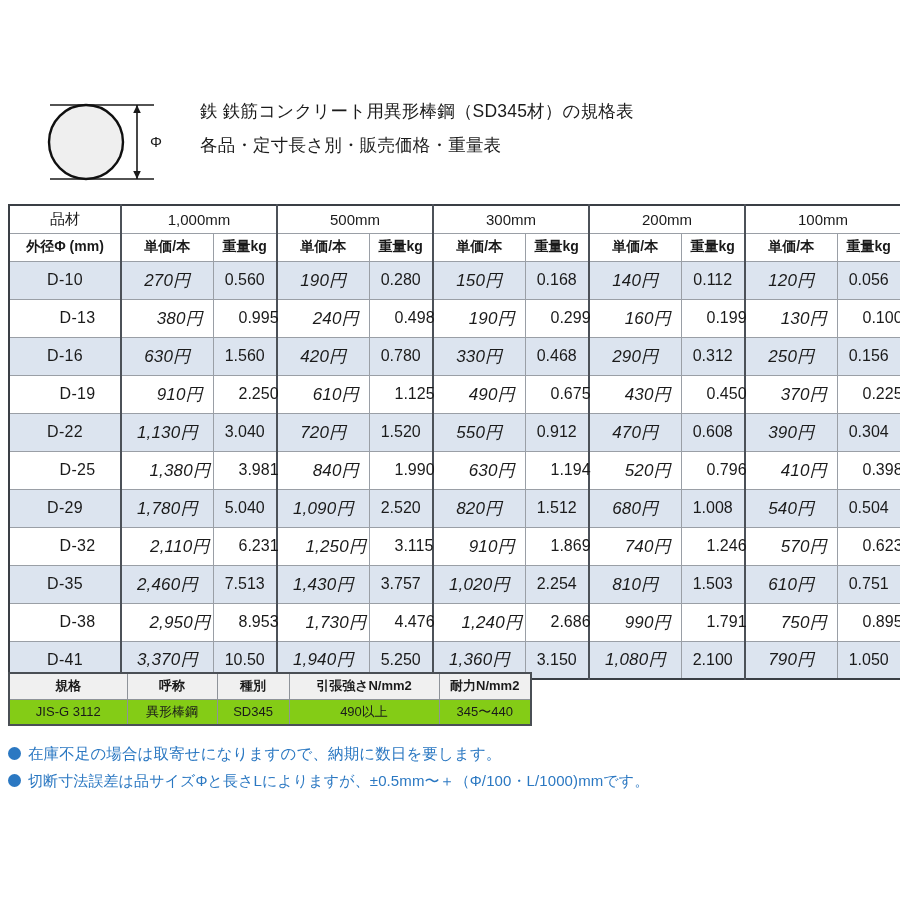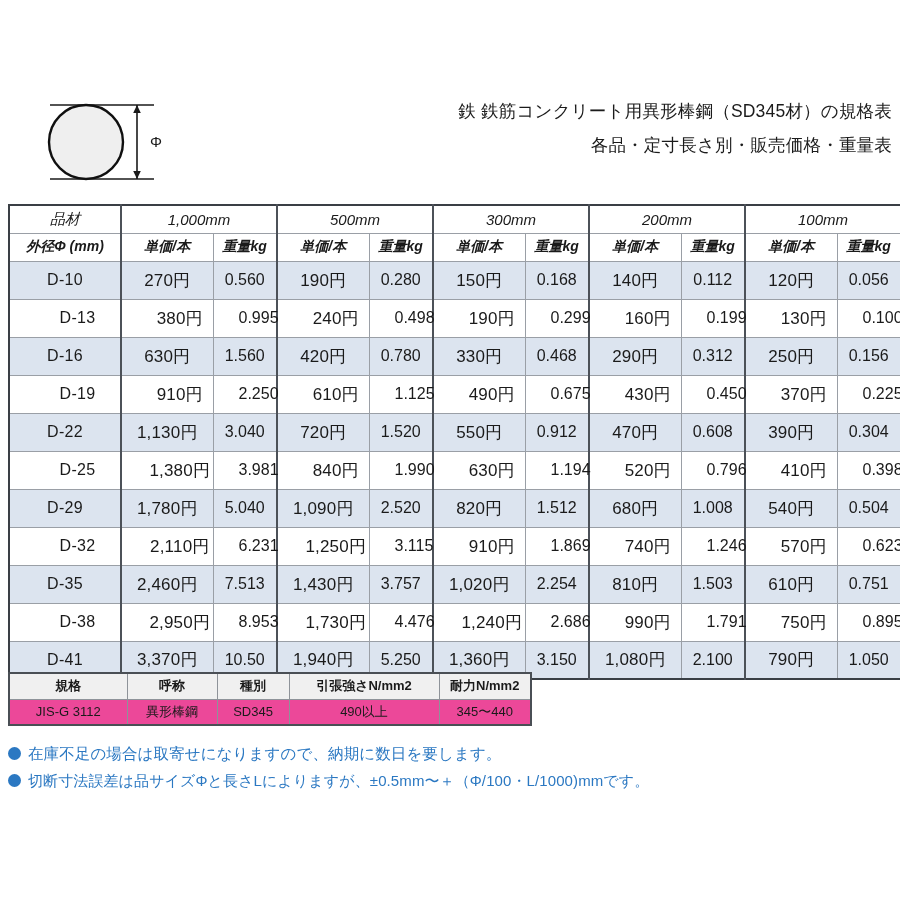--- a/index.html
+++ b/index.html
@@ -24,23 +24,22 @@
   }
   #dia-wrap {
     position: absolute;
     left: 34px; top: 6px;
     width: 140px; height: 100px;
   }
   #dia-wrap svg { display: block; }
 
   #title-block {
     position: absolute;
-    left: 212px; top: 8px;
+    left: 200px; top: 8px;
     width: 680px;
-    text-align: right;
   }
   .title-line {
     font-size: 17.5px;
     line-height: 34px;
     letter-spacing: 0.2px;
     color: #1b1b1b;
     white-space: nowrap;
   }
 
   
@@ -62,40 +61,41 @@
     font-weight: normal;
     color: #1a1a1a;
     box-sizing: border-box;
   }
   
   .grp-left { border-left: 2.5px solid #4c5158 !important; }
   .tbl-outer { border: 2.5px solid #3a3f45 !important; }
 
   #price-table thead tr.r1 th { height: 28px; font-size: 15px; }
   #price-table thead tr.r2 th { height: 28px; font-size: 14px; font-weight: bold; }
-  #price-table thead th { background: #ffffff; font-style: italic; }
+  #price-table thead th { background: #ffffff; }
 
   th.mat-head {
     font-size: 15px;
   }
   th.mat-head2 {
     font-size: 15px;
   }
 
   #price-table tbody tr { height: 38px; border-radius: 11px; }
   #price-table tbody tr.odd td { background: #dce4ef; }
   #price-table tbody tr.even td { background: #ffffff; padding-left: 25px; }
 
   td.c-size { font-size: 16px; letter-spacing: 0.3px; }
   td.c-price {
     font-size: 17px;
     font-weight: bold;
     text-align: right;
     padding-right: 7px;
     letter-spacing: 0.2px;
+    font-style: italic;
   }
   td.c-weight {
     font-size: 16px;
     text-align: right;
     padding-right: 9px;
     color: #222;
   }
 
   
   #spec-table-wrap {
@@ -116,21 +116,21 @@
   }
   table.spec th {
     height: 26px;
     font-size: 13px;
     font-weight: bold;
     background: #f0f0f0;
   }
   table.spec td {
     height: 26px;
     font-size: 13px;
-    background: #ec4899;
+    background: #84cc16;
   }
   .spec-outer { border: 2px solid #4a4f55 !important; }
 
   
   #notes {
     position: absolute;
     left: 8px; top: 740px;
     width: 880px;
   }
   .note {

